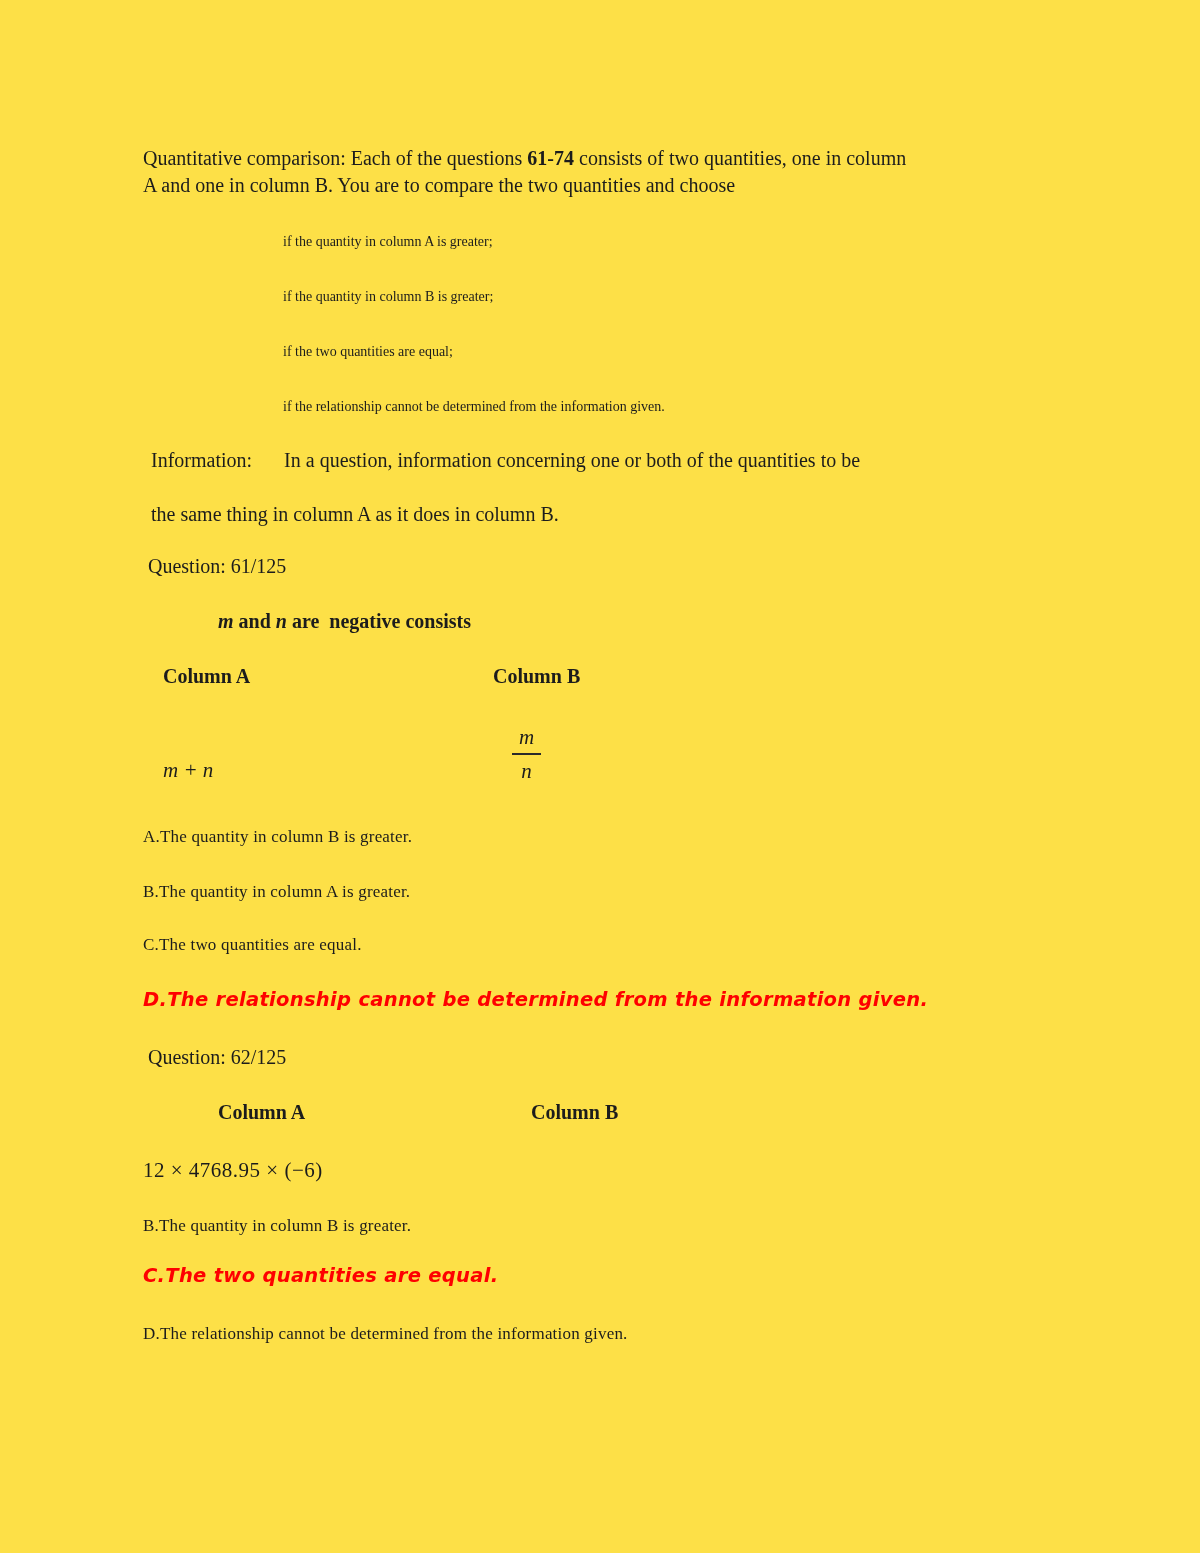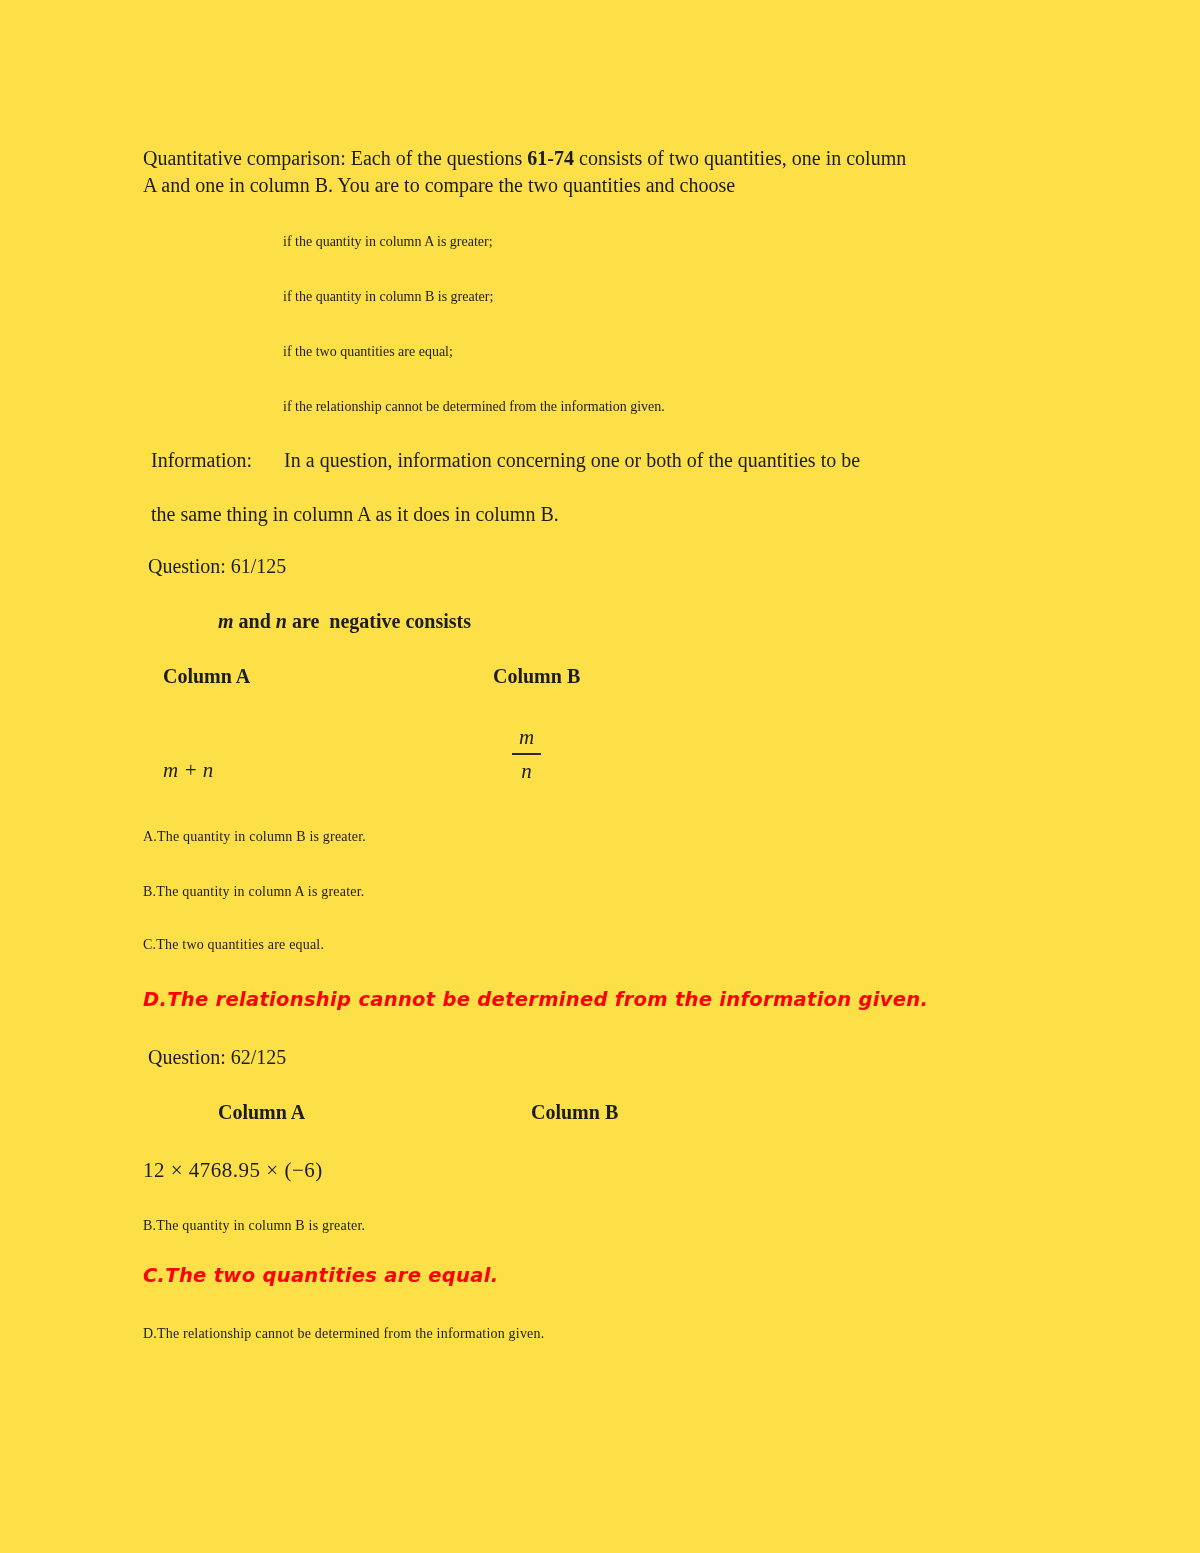--- a/index.html
+++ b/index.html
@@ -32,21 +32,21 @@
   .colA61 { margin-left: 20px; width: 330px; }
   .colA62 { margin-left: 75px; width: 313px; }
   .exprs { display: flex; align-items: flex-end; margin-top: 35px; font-size: 20px; line-height: 27px; }
   .exprs62 { margin-top: 30px; font-size: 21px; line-height: 28px; }
   .exprA61 { margin-left: 20px; width: 330px; font-style: italic; font-size: 21px; }
   .fraction { display: inline-block; text-align: center; font-style: italic; font-size: 21px; line-height: 25px; margin-left: 19px; }
   .fraction .num { display: block; padding: 0 7px 3px 7px; border-bottom: 2px solid #2a2a2a; }
   .fraction .den { display: block; padding-top: 4px; }
   .exprA62 { margin-left: 12px; width: 313px; letter-spacing: 0.5px; }
   .exprB62 { letter-spacing: 0.5px; }
-  .opt { font-size: 14px; line-height: 27px; margin-top: 28px; letter-spacing: 0.2px; }
+  .opt { font-size: 17px; line-height: 27px; margin-top: 28px; letter-spacing: 0.2px; }
   .opt.gap-lg { margin-top: 39px; }
   .opt.gap-xl { margin-top: 42px; }
   .opt.gap-md { margin-top: 30px; }
   .opt.gap-sm { margin-top: 26px; }
   .opt.gap-xs { margin-top: 23px; }
   .opt.red {
     font-family: "DejaVu Sans", sans-serif;
     font-style: italic;
     font-weight: bold;
     font-size: 19.5px;

